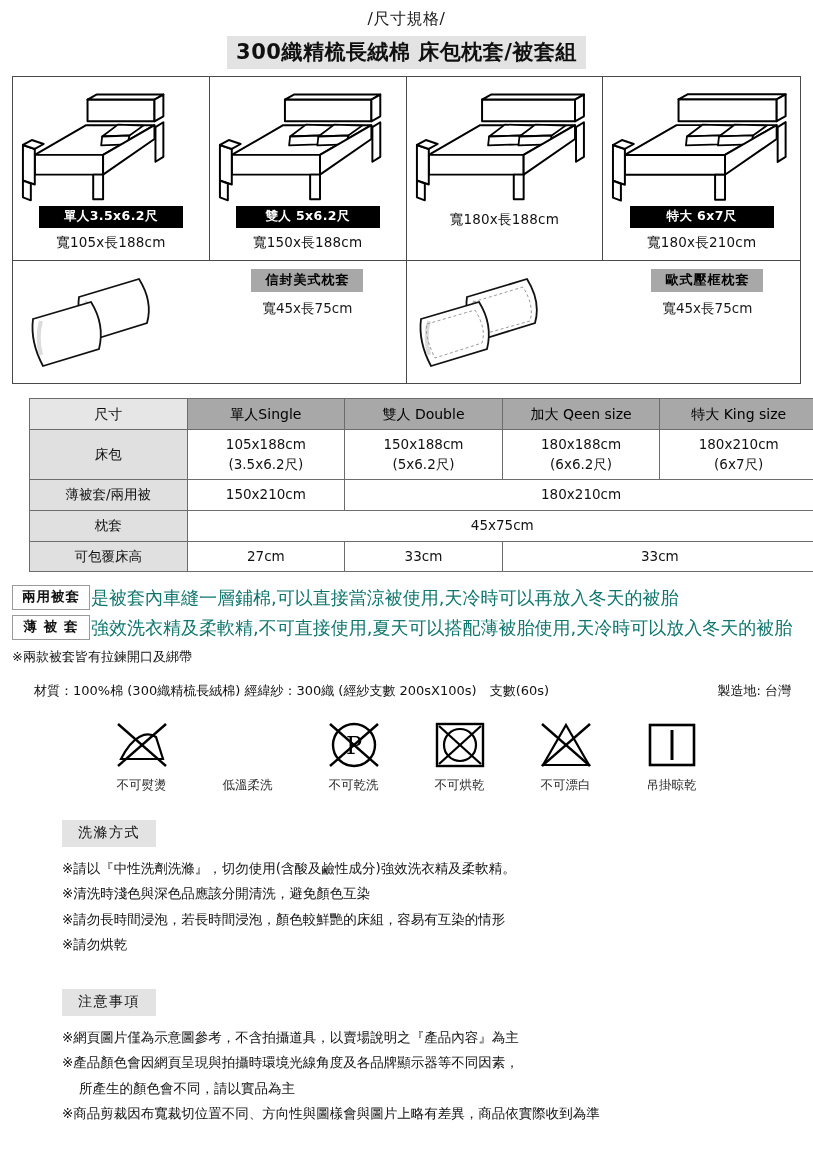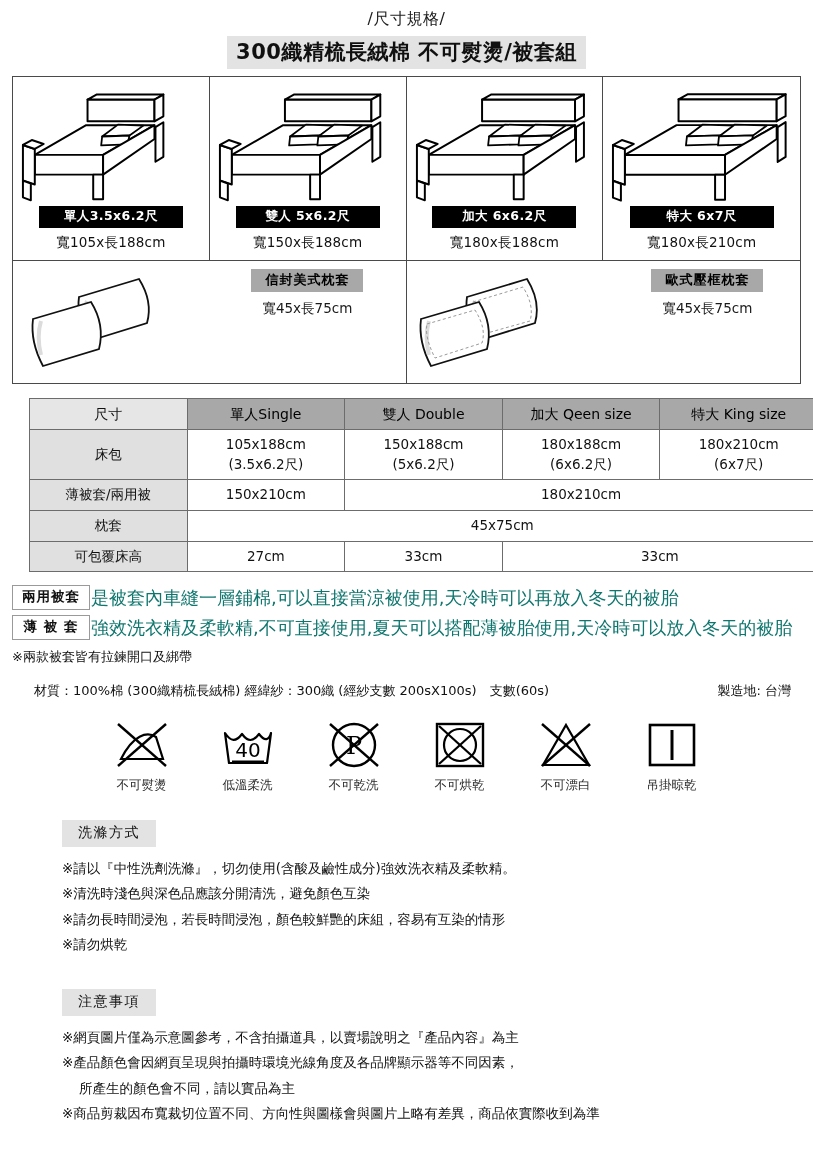--- a/index.html
+++ b/index.html
@@ -177,21 +177,21 @@
   }
   .indent { padding-left: 17px; }
   .gap-a { height: 26px; }
   .gap-b { height: 30px; }
 </style>
 </head>
 <body>
 
 <div class="hdr-sub">/尺寸規格/</div>
 <div class="hdr-main-wrap">
-  <span class="hdr-main">300織精梳長絨棉 不可熨燙/被套組</span>
+  <span class="hdr-main">300織精梳長絨棉 床包枕套/被套組</span>
 </div>
 
 <div class="diagram">
   <div class="bedrow" id="bedrow">
       <div class="bedcell">
         <div class="bed-svg-box">
           <svg width="190" height="122" viewBox="0 0 190 122">
             <polygon points="71.3824,16 139.12,16 139.12,38 71.3824,38" fill="#fff" stroke="#000" stroke-width="2" stroke-linejoin="round"></polygon>
             <polygon points="71.3824,16 80.3824,11 148.12,11 139.12,16" fill="#fff" stroke="#000" stroke-width="2" stroke-linejoin="round"></polygon>
             <polygon points="139.12,16 148.12,11 148.12,33 139.12,38" fill="#fff" stroke="#000" stroke-width="2" stroke-linejoin="round"></polygon>
@@ -246,21 +246,20 @@
             <polygon points="109.75999999999999,53.4 142.39999999999998,52.4 156.39999999999998,42.4 125.75999999999999,41.4" fill="#fff" stroke="#000" stroke-width="1.8" stroke-linejoin="round"></polygon>
             <polygon points="109.75999999999999,53.4 142.39999999999998,52.4 140.39999999999998,61.4 108.75999999999999,62.4" fill="#fff" stroke="#000" stroke-width="1.8" stroke-linejoin="round"></polygon>
             <polygon points="18,72 114,72 114,92 18,92" fill="#fff" stroke="#000" stroke-width="2" stroke-linejoin="round"></polygon>
             <polygon points="6,62 18,66 18,102 6,98" fill="#fff" stroke="#000" stroke-width="2" stroke-linejoin="round"></polygon>
             <polygon points="6,62 15,57 27,61 18,66" fill="#fff" stroke="#000" stroke-width="2" stroke-linejoin="round"></polygon>
             <polygon points="6,98 14,101 14,118 6,115" fill="#fff" stroke="#000" stroke-width="2" stroke-linejoin="round"></polygon>
             <polygon points="104,92 114,92 114,117 104,117" fill="#fff" stroke="#000" stroke-width="2" stroke-linejoin="round"></polygon>
             <polygon points="114,72 166,42 166,56 114,92" fill="#fff" stroke="#000" stroke-width="2" stroke-linejoin="round"></polygon>
           </svg>
         </div>
-        <div><span class="size-tag">加大 6x6.2尺</span></div>
         <div class="size-dim">寬180x長188cm</div>
       </div>
       <div class="bedcell">
         <div class="bed-svg-box">
           <svg width="190" height="122" viewBox="0 0 190 122">
             <polygon points="72.016,16 170.8,16 170.8,38 72.016,38" fill="#fff" stroke="#000" stroke-width="2" stroke-linejoin="round"></polygon>
             <polygon points="72.016,16 81.016,11 179.8,11 170.8,16" fill="#fff" stroke="#000" stroke-width="2" stroke-linejoin="round"></polygon>
             <polygon points="170.8,16 179.8,11 179.8,33 170.8,38" fill="#fff" stroke="#000" stroke-width="2" stroke-linejoin="round"></polygon>
             <polygon points="171.8,44 179.8,39 179.8,74 171.8,79" fill="#fff" stroke="#000" stroke-width="2" stroke-linejoin="round"></polygon>
             <polygon points="18,72 118.80000000000001,72 170.8,42 70,42" fill="#fff" stroke="#000" stroke-width="2" stroke-linejoin="round"></polygon>
@@ -366,27 +365,20 @@
       <div class="careglyph">
         <svg width="54" height="50" viewBox="0 0 54 50">
           <path d="M6,38 L48,38 L41,16 C32,10 18,14 6,38 Z" fill="none" stroke="#000" stroke-width="2.2"></path>
           <line x1="3" y1="3" x2="51" y2="45" stroke="#000" stroke-width="2.4"></line>
           <line x1="51" y1="3" x2="3" y2="45" stroke="#000" stroke-width="2.4"></line>
         </svg>
       </div>
       <div class="carelabel">不可熨燙</div>
     </div>
     <div class="careitem">
-      <div class="careglyph">
-        <svg width="54" height="50" viewBox="0 0 54 50">
-          <path d="M4,12 C10,21 15,21 21,13 C27,21 32,21 38,13 C44,21 48,19 50,12 L46,42 L8,42 Z" fill="none" stroke="#000" stroke-width="2.2" stroke-linejoin="round"></path>
-          <text x="27" y="36" text-anchor="middle" font-size="20" font-family="&quot;DejaVu Sans&quot;, sans-serif" fill="#000">40</text>
-          <line x1="11" y1="41" x2="43" y2="41" stroke="#000" stroke-width="3"></line>
-        </svg>
-      </div>
       <div class="carelabel">低溫柔洗</div>
     </div>
     <div class="careitem">
       <div class="careglyph">
         <svg width="54" height="50" viewBox="0 0 54 50">
           <circle cx="27" cy="24" r="21" fill="none" stroke="#000" stroke-width="2.4"></circle>
           <text x="27" y="33" text-anchor="middle" font-size="24" font-family="&quot;DejaVu Serif&quot;, serif" fill="#000">P</text>
           <line x1="3" y1="3" x2="51" y2="45" stroke="#000" stroke-width="2.4"></line>
           <line x1="51" y1="3" x2="3" y2="45" stroke="#000" stroke-width="2.4"></line>
         </svg>

